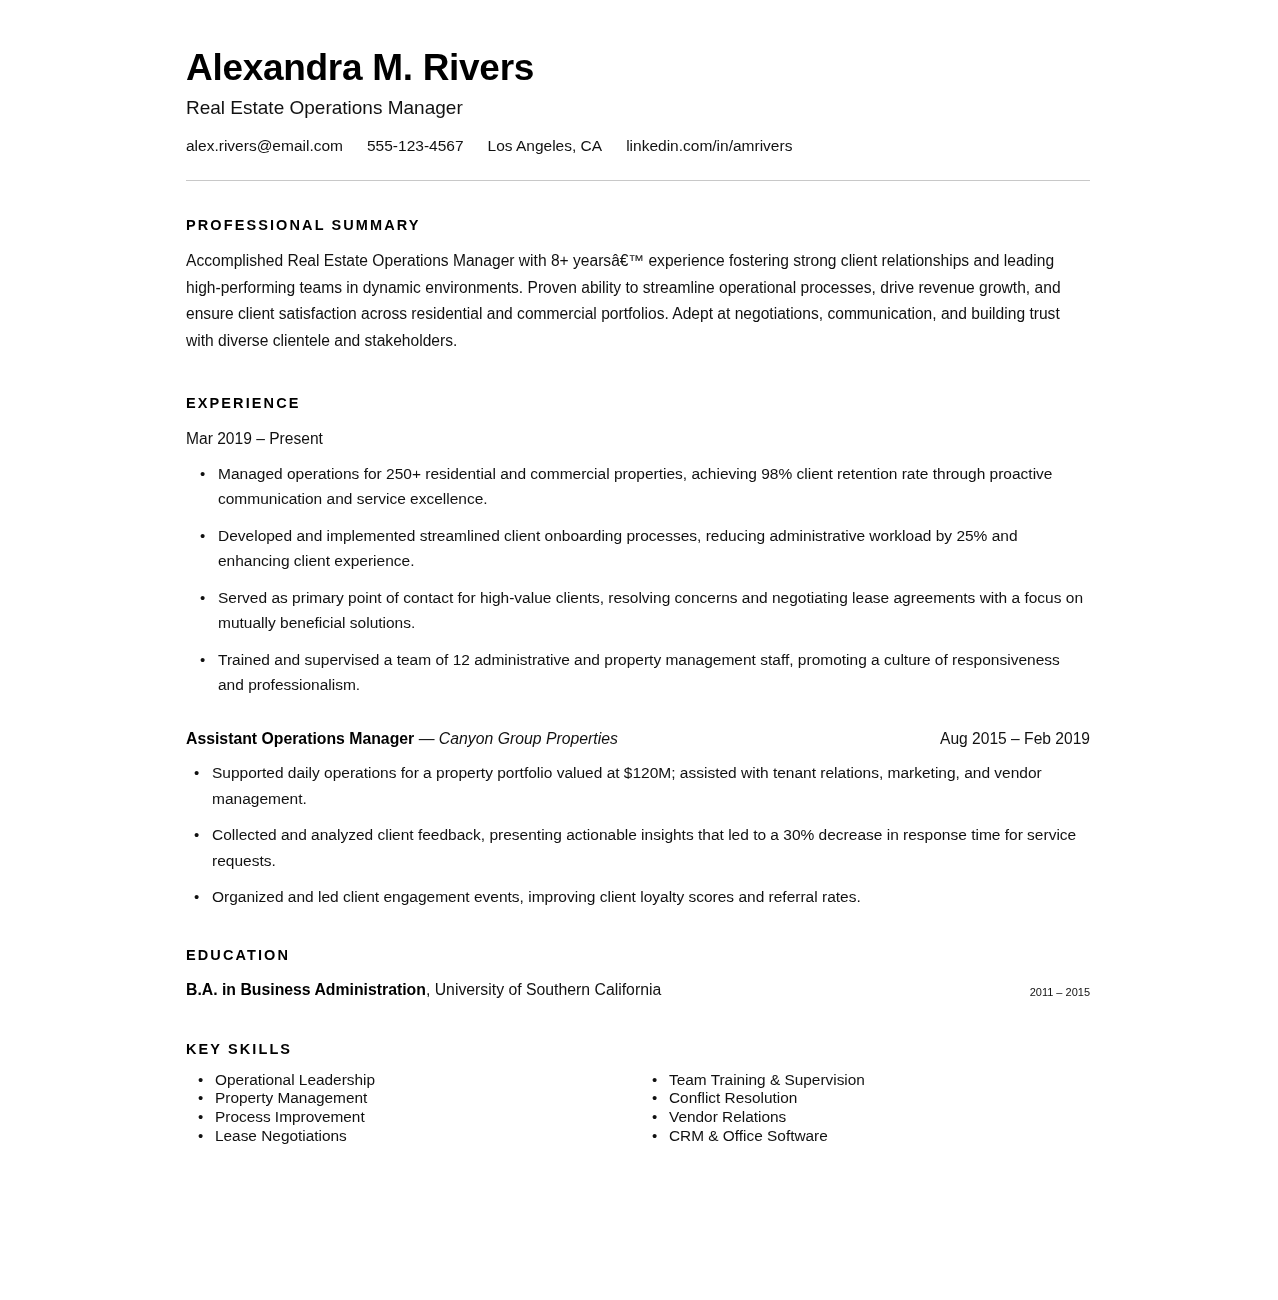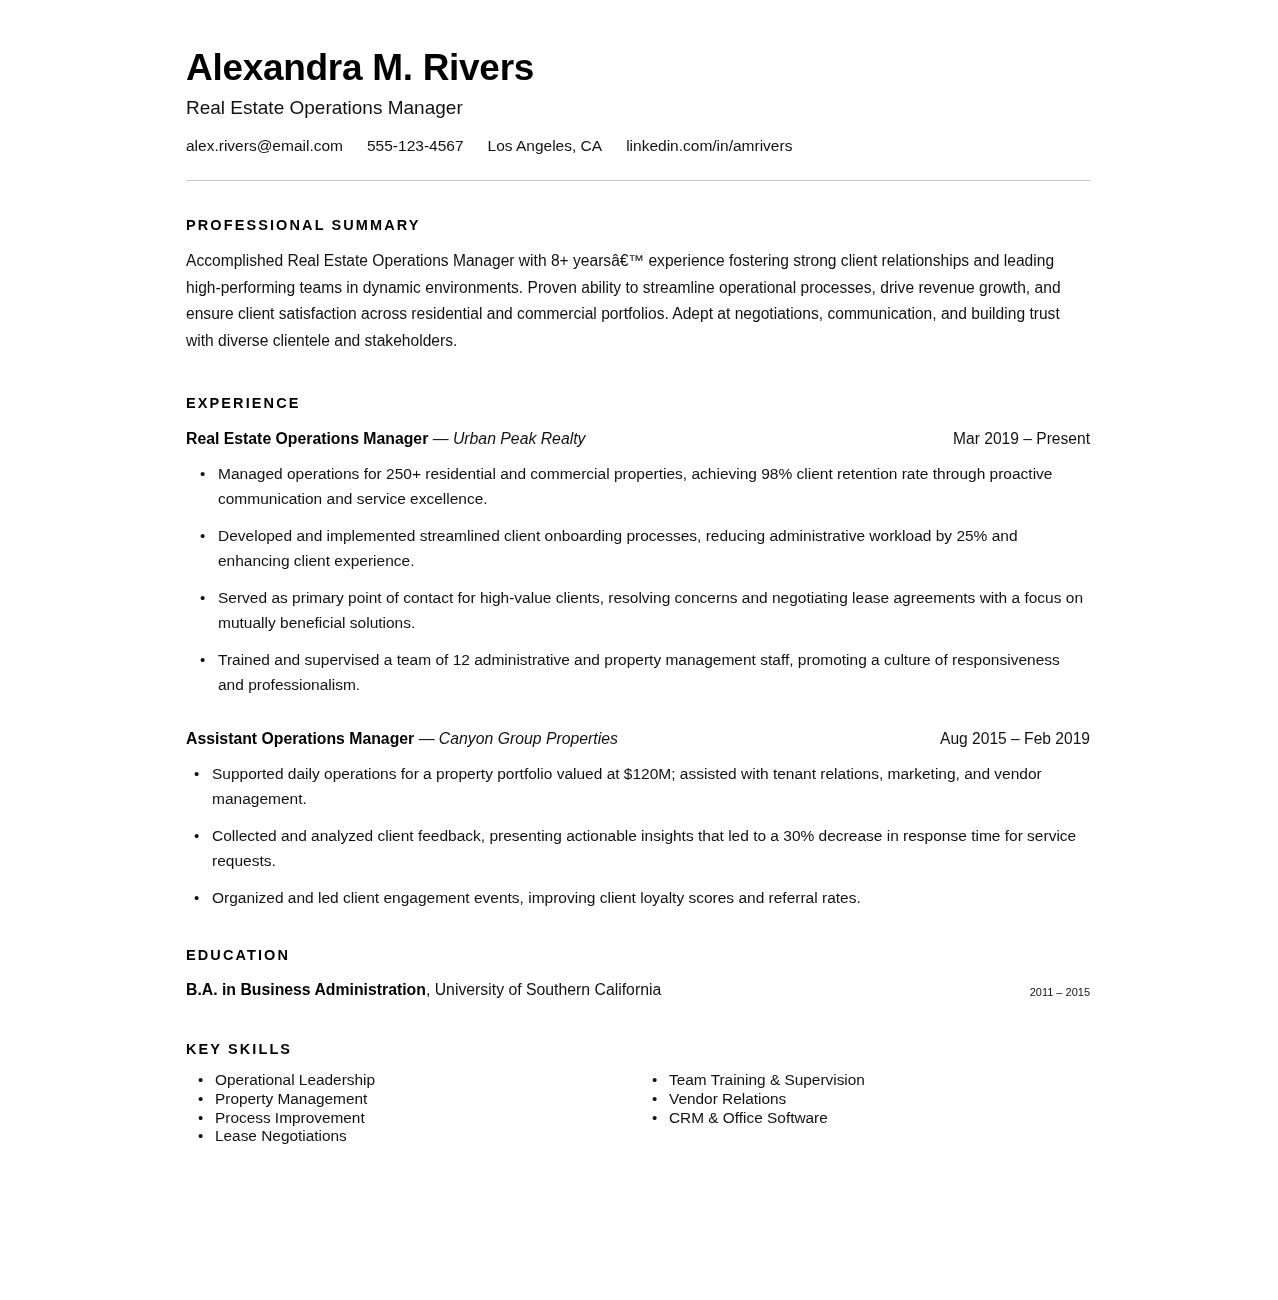--- a/index.html
+++ b/index.html
@@ -208,25 +208,20 @@
 
     <hr class="rule">
 
     <h2 class="section-title sec-summary">PROFESSIONAL SUMMARY</h2>
     <p class="summary-text">Accomplished Real Estate Operations Manager with 8+ yearsâ€™ experience fostering strong client relationships and leading high-performing teams in dynamic environments. Proven ability to streamline operational processes, drive revenue growth, and ensure client satisfaction across residential and commercial portfolios. Adept at negotiations, communication, and building trust with diverse clientele and stakeholders.</p>
 
     <h2 class="section-title sec-experience">EXPERIENCE</h2>
 
     <div class="job job-1">
       <div class="job-head">
-        <div class="job-left">
-          <span class="job-title">Real Estate Operations Manager</span>
-          <span class="job-dash">—</span>
-          <span class="job-company">Urban Peak Realty</span>
-        </div>
         <div class="job-dates">Mar 2019 – Present</div>
       </div>
       <ul class="bullets">
         <li>Managed operations for 250+ residential and commercial properties, achieving 98% client retention rate through proactive communication and service excellence.</li>
         <li>Developed and implemented streamlined client onboarding processes, reducing administrative workload by 25% and enhancing client experience.</li>
         <li>Served as primary point of contact for high-value clients, resolving concerns and negotiating lease agreements with a focus on mutually beneficial solutions.</li>
         <li>Trained and supervised a team of 12 administrative and property management staff, promoting a culture of responsiveness and professionalism.</li>
       </ul>
     </div>
 
@@ -260,20 +255,21 @@
         <ul class="skills">
           <li>Operational Leadership</li>
           <li>Property Management</li>
           <li>Process Improvement</li>
           <li>Lease Negotiations</li>
         </ul>
       </div>
       <div class="skills-col col-2">
         <ul class="skills">
           <li>Team Training &amp; Supervision</li>
+          <li>Conflict Resolution</li>
           <li>Vendor Relations</li>
           <li>CRM &amp; Office Software</li>
         </ul>
       </div>
     </div>
 
   </div>
 </div>
 
 </body></html>

